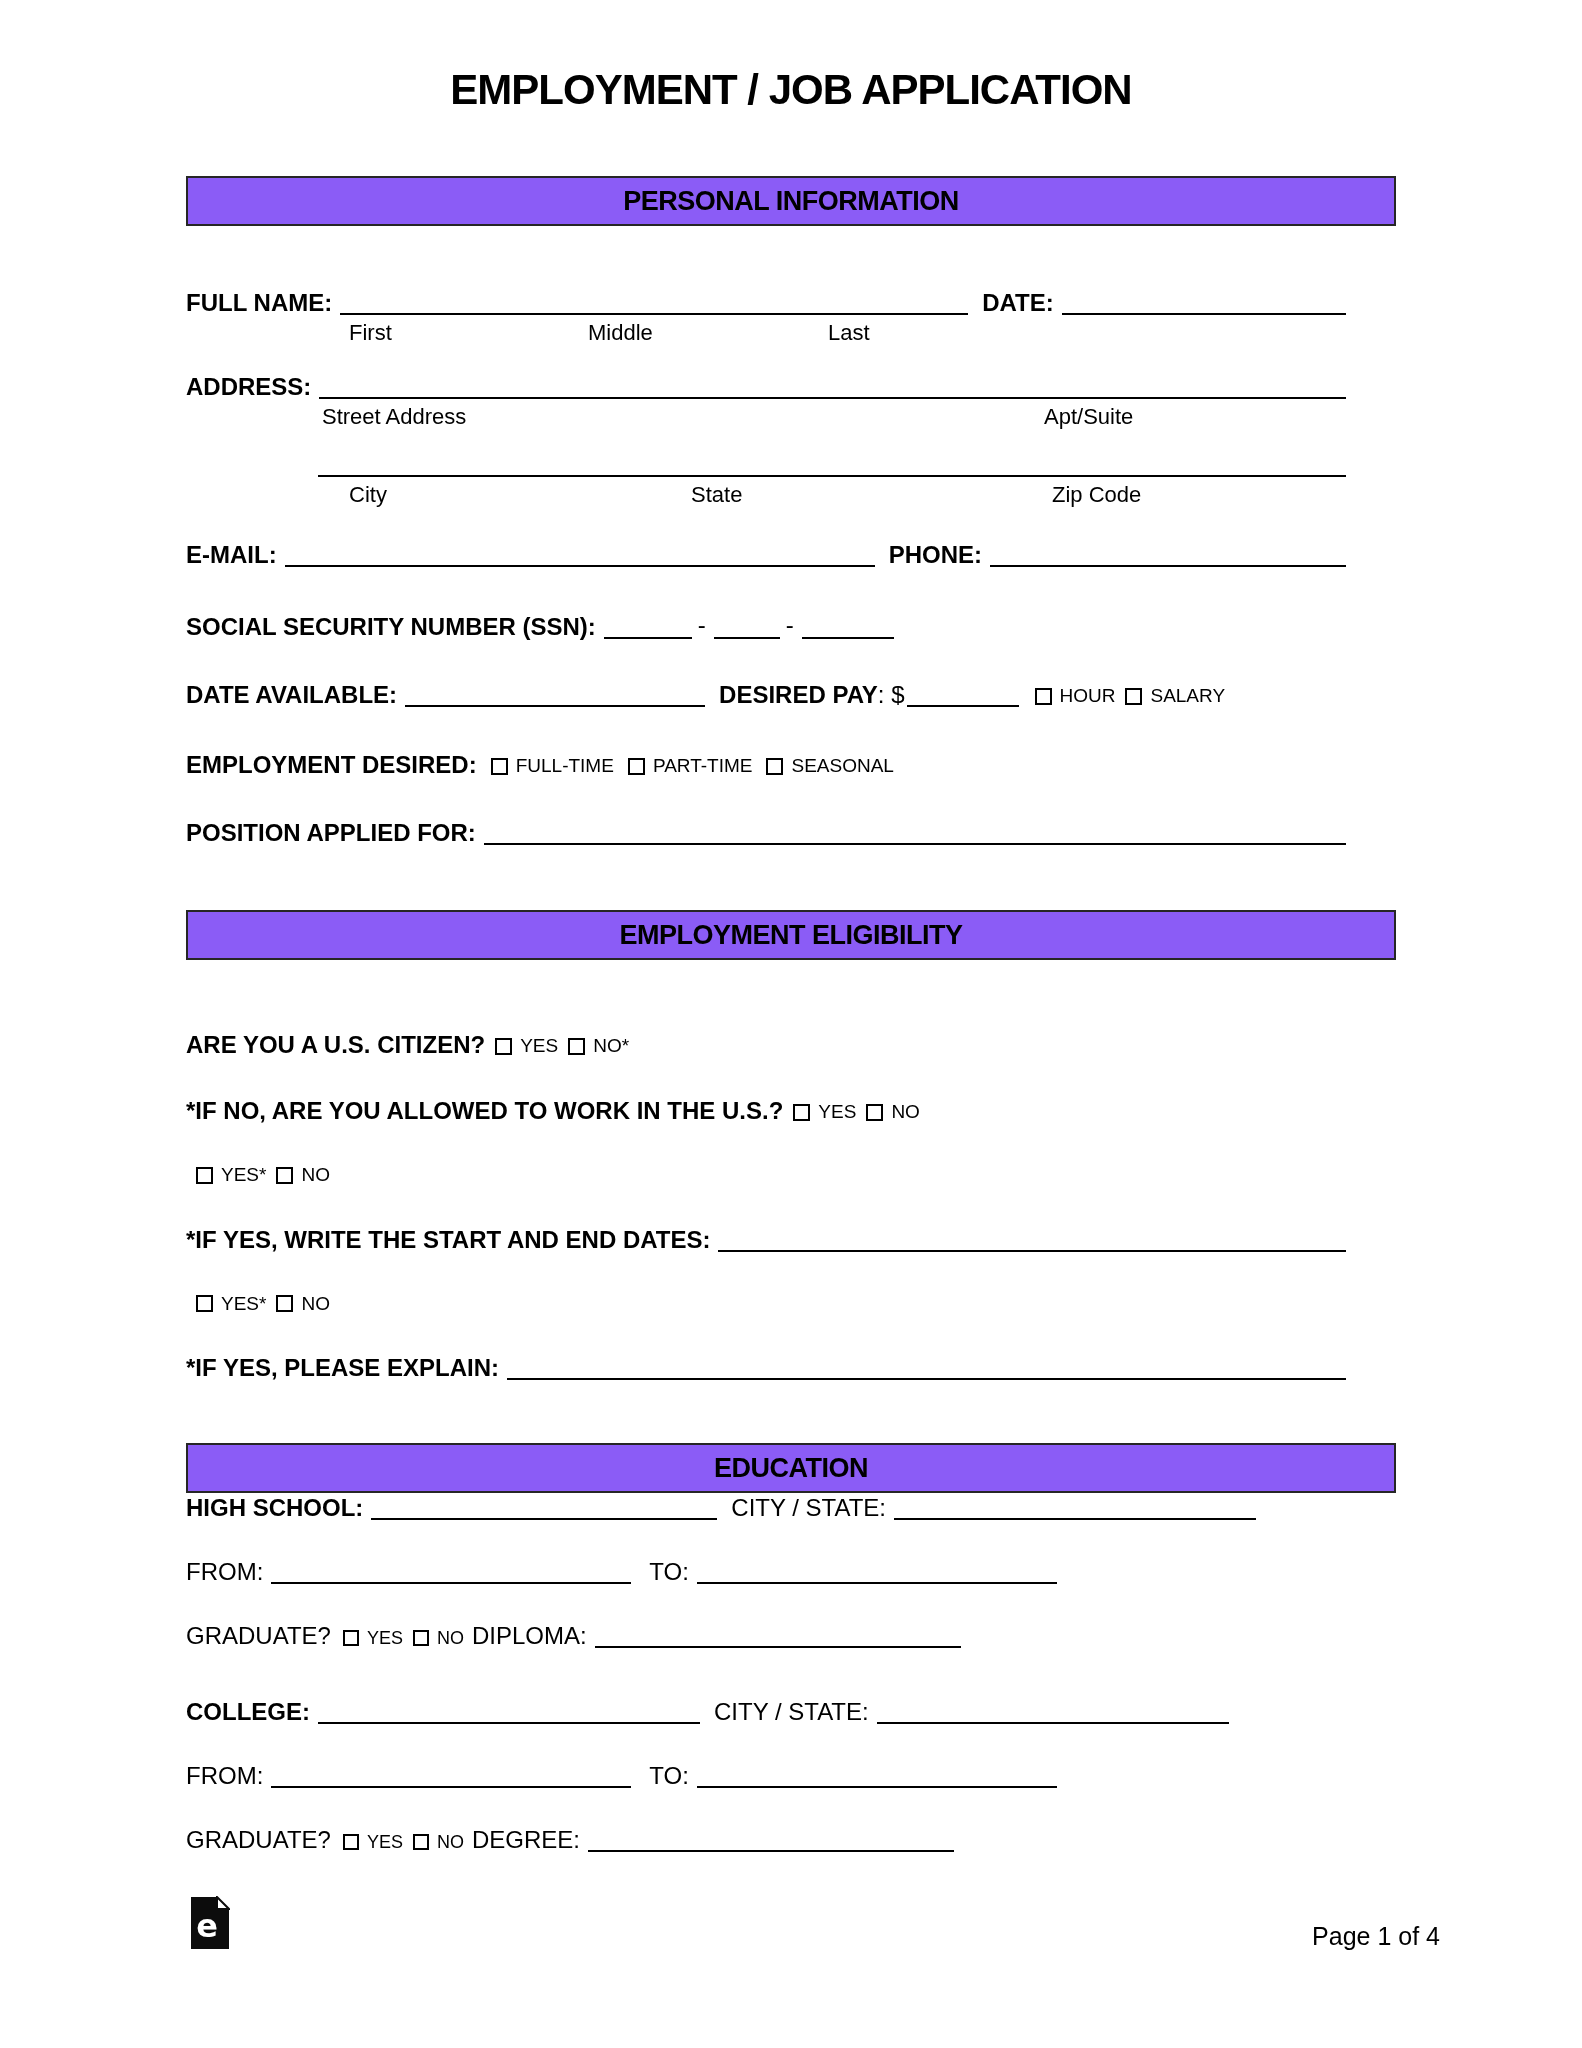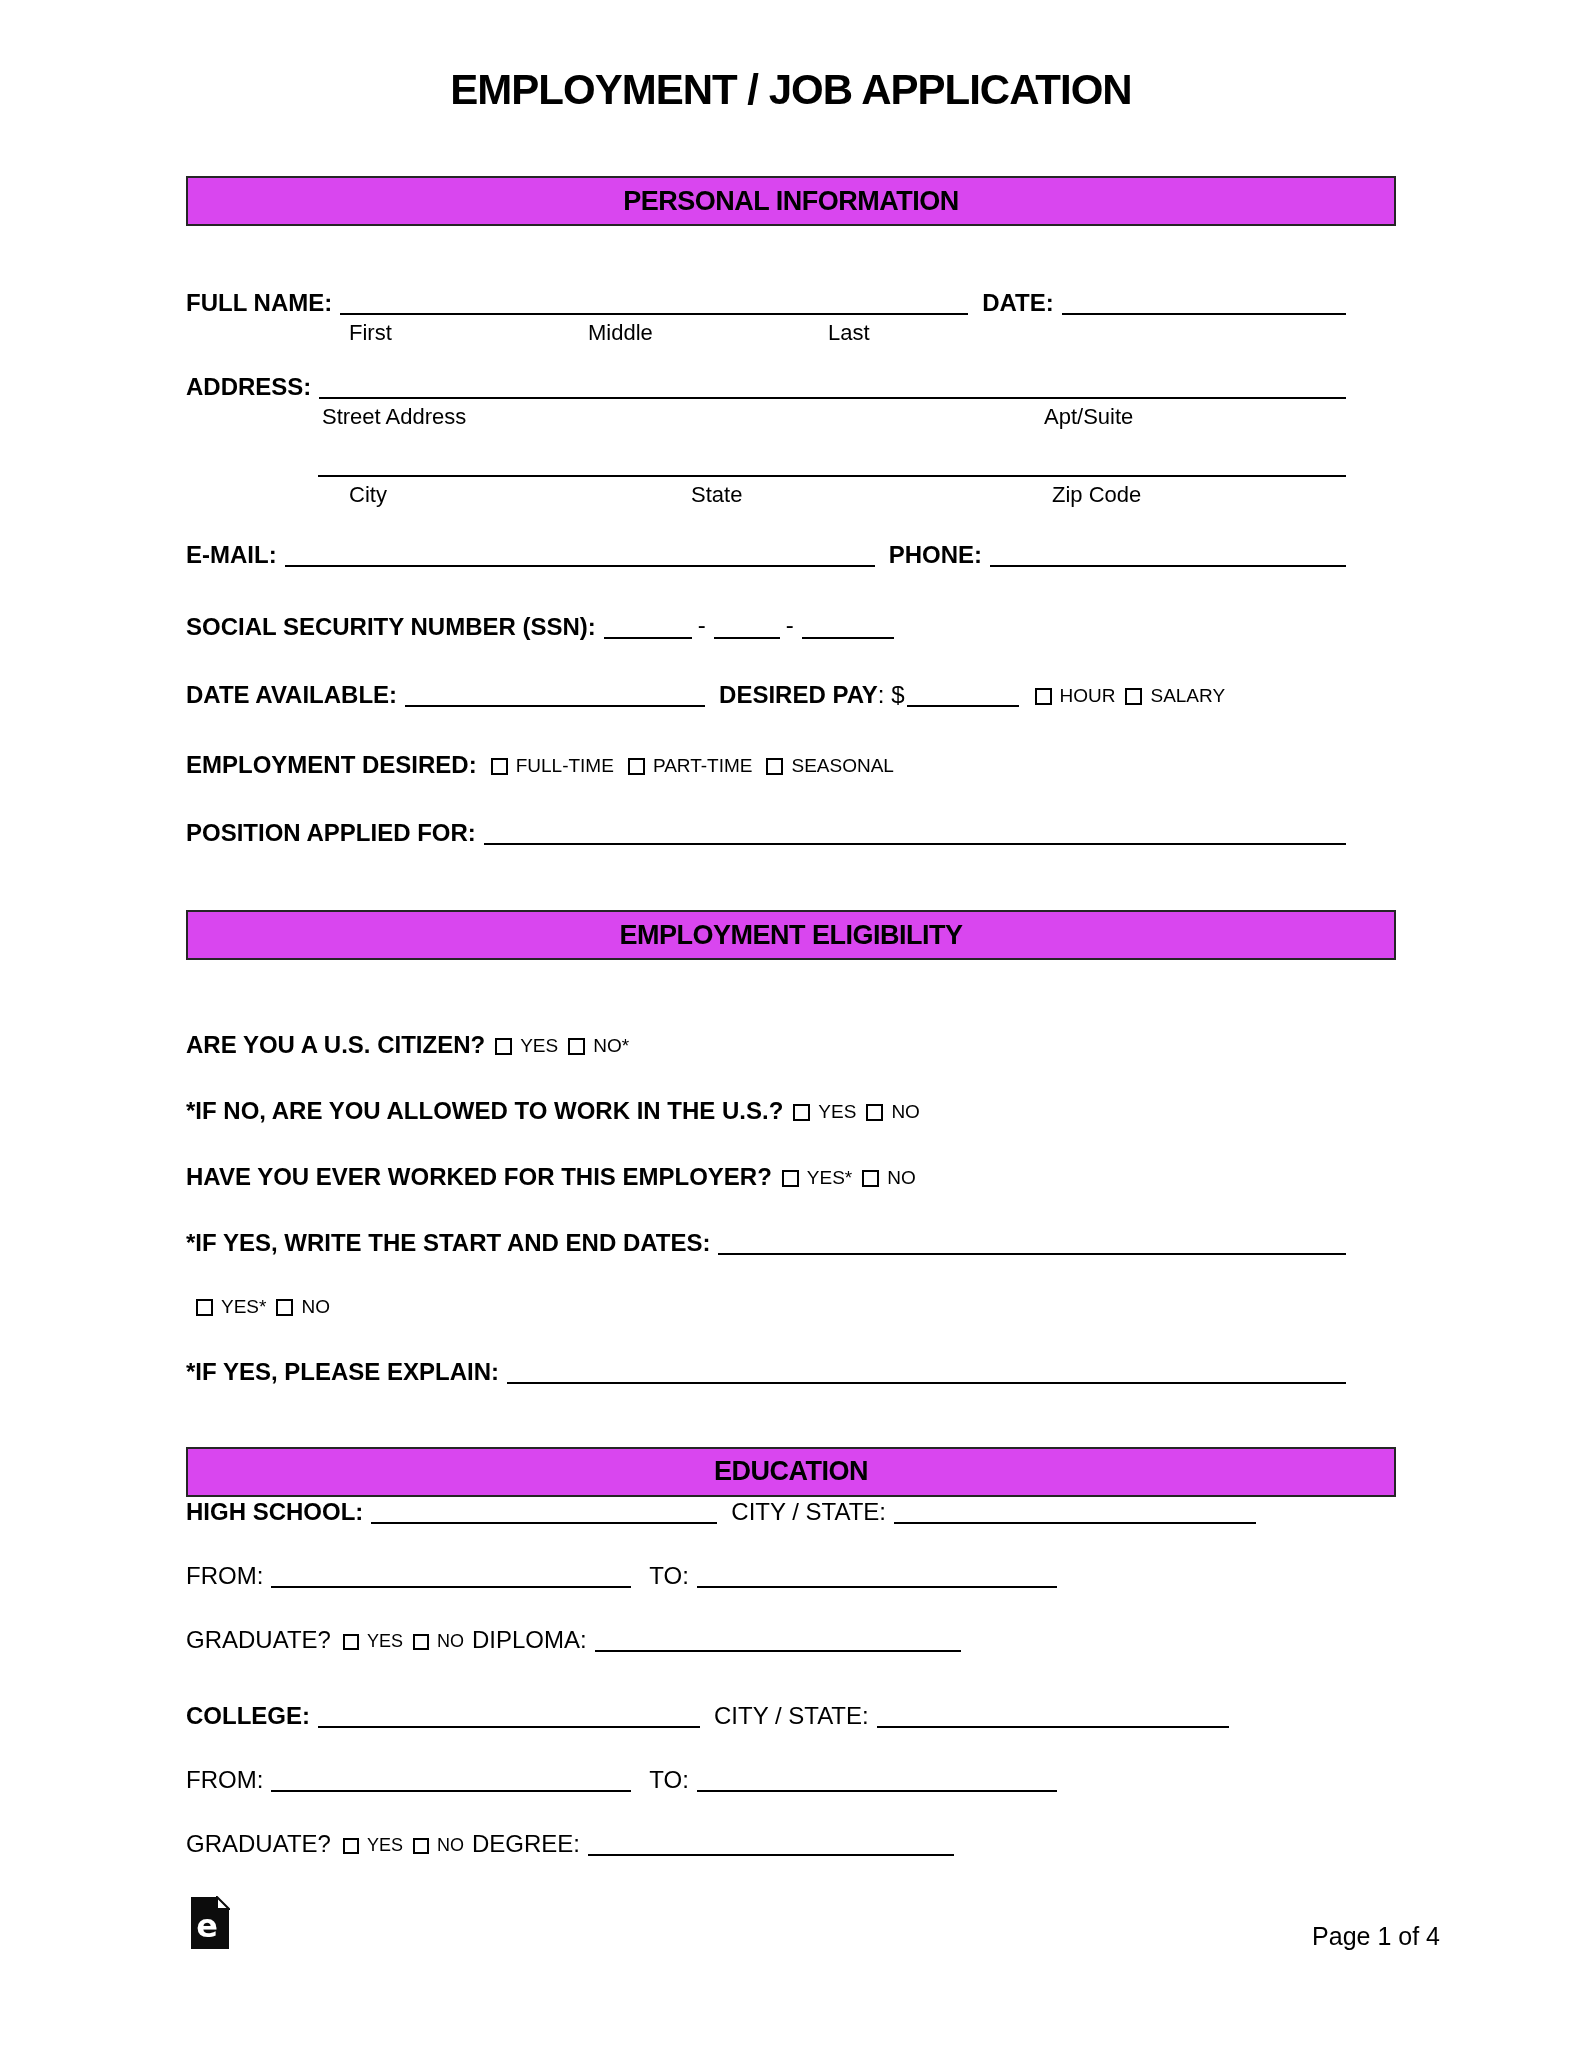--- a/index.html
+++ b/index.html
@@ -6,21 +6,21 @@
   .page{
     width:1582px;height:2048px;position:relative;background:#ffffff;
     font-family:"Liberation Sans", sans-serif;color:#000;overflow:hidden;
   }
   .content{position:absolute;left:186px;top:0;width:1210px;}
   .title{
     margin-top:68px;text-align:center;font-weight:bold;font-size:42px;
     letter-spacing:-1px;line-height:1.05;
   }
   .secbar{
-    height:46px;border:2px solid #262626;background:#d946ef;
+    height:46px;border:2px solid #262626;background:#8b5cf6;
     display:flex;align-items:center;justify-content:center;
     font-weight:bold;font-size:27px;letter-spacing:-0.5px;
   }
   .secbar.first{margin-top:64px;}
   .row{display:flex;align-items:flex-end;padding-right:50px;}
   .lbl{font-weight:bold;font-size:24px;line-height:1.25;white-space:pre;}
   .rg{font-weight:normal;}
   .sm{font-size:19px;line-height:1.35;white-space:pre;padding-bottom:1px;}
   .fill{flex:1 1 auto;border-bottom:2px solid #000;min-height:1px;margin:0 6px 3px 8px;}
   .fill.last{margin-right:0;}
@@ -139,21 +139,20 @@
 
     <div class="row" style="margin-top:36px;">
       <span class="lbl">*IF NO, ARE YOU ALLOWED TO WORK IN THE U.S.?</span>
       <span class="cb tight"></span>
       <span class="sm">YES</span>
       <span class="cb tight"></span>
       <span class="sm">NO</span>
     </div>
 
     <div class="row" style="margin-top:36px;">
-      <span class="lbl">HAVE YOU EVER WORKED FOR THIS EMPLOYER?</span>
       <span class="cb tight"></span>
       <span class="sm">YES*</span>
       <span class="cb tight"></span>
       <span class="sm">NO</span>
     </div>
 
     <div class="row" style="margin-top:36px;">
       <span class="lbl">*IF YES, WRITE THE START AND END DATES:</span>
       <span class="fill last"></span>
     </div>

